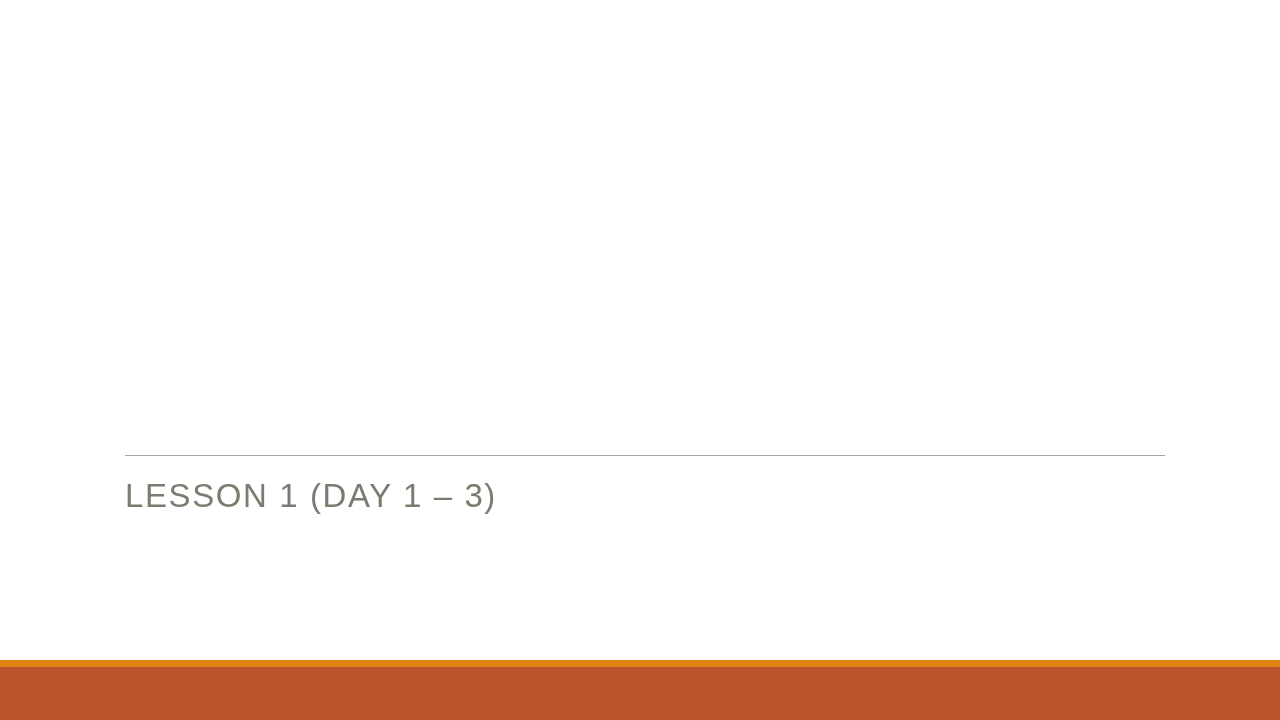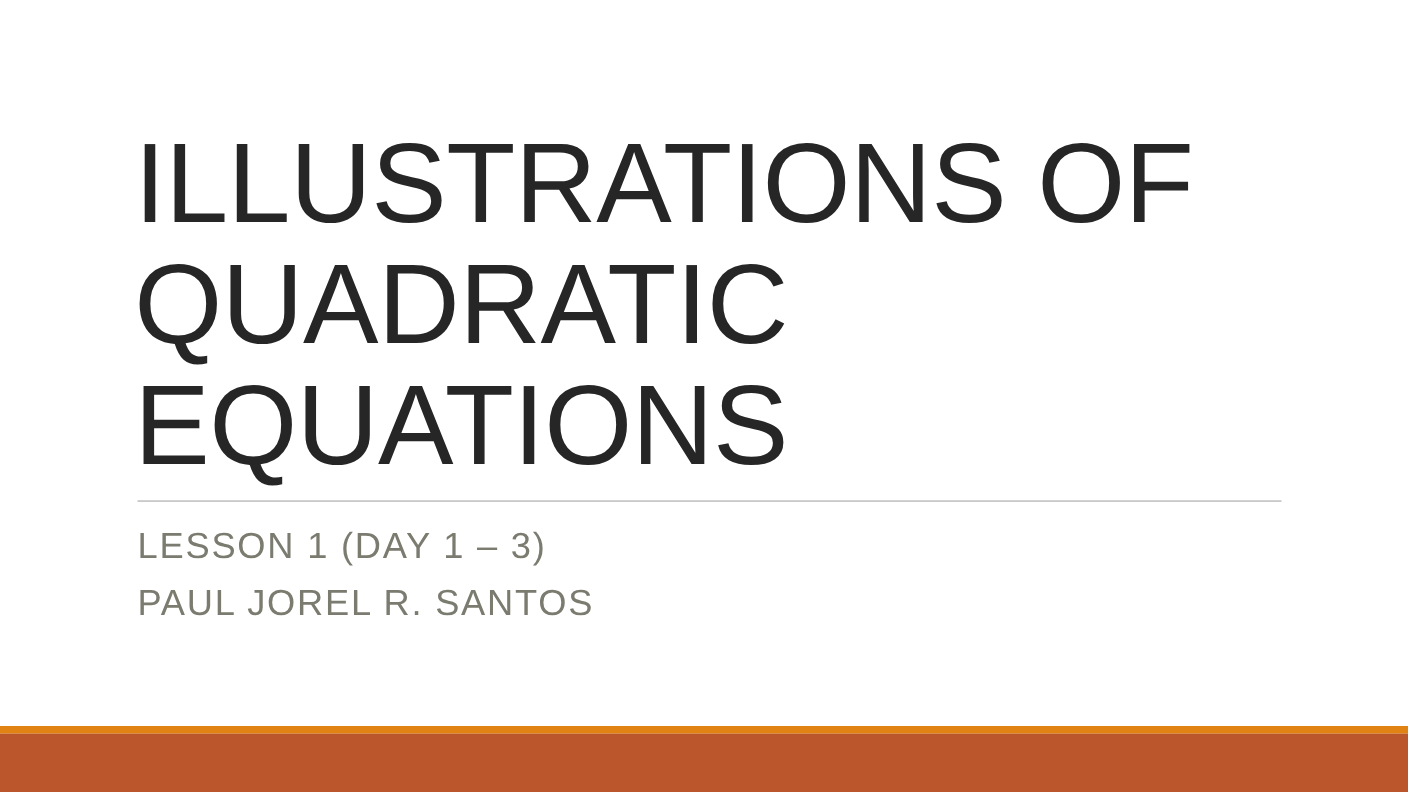--- a/index.html
+++ b/index.html
@@ -88,28 +88,23 @@
     width: 1280px;
     height: 53px;
     background: #bb552c;
   }
 </style>
 </head>
 <body>
 
 <div class="slide">
 
-  <div class="title-block">
-    <h1 class="slide-title">ILLUSTRATIONS OF
-QUADRATIC EQUATIONS</h1>
-  </div>
 
   <hr class="divider">
 
   <div class="subtitle-block">
     <div class="subtitle-line">LESSON 1 (DAY 1 – 3)</div>
-    <div class="subtitle-line">PAUL JOREL R. SANTOS</div>
   </div>
 
   <div class="accent-bar-thin"></div>
   <div class="accent-bar-thick"></div>
 
 </div>
 
 </body></html>

